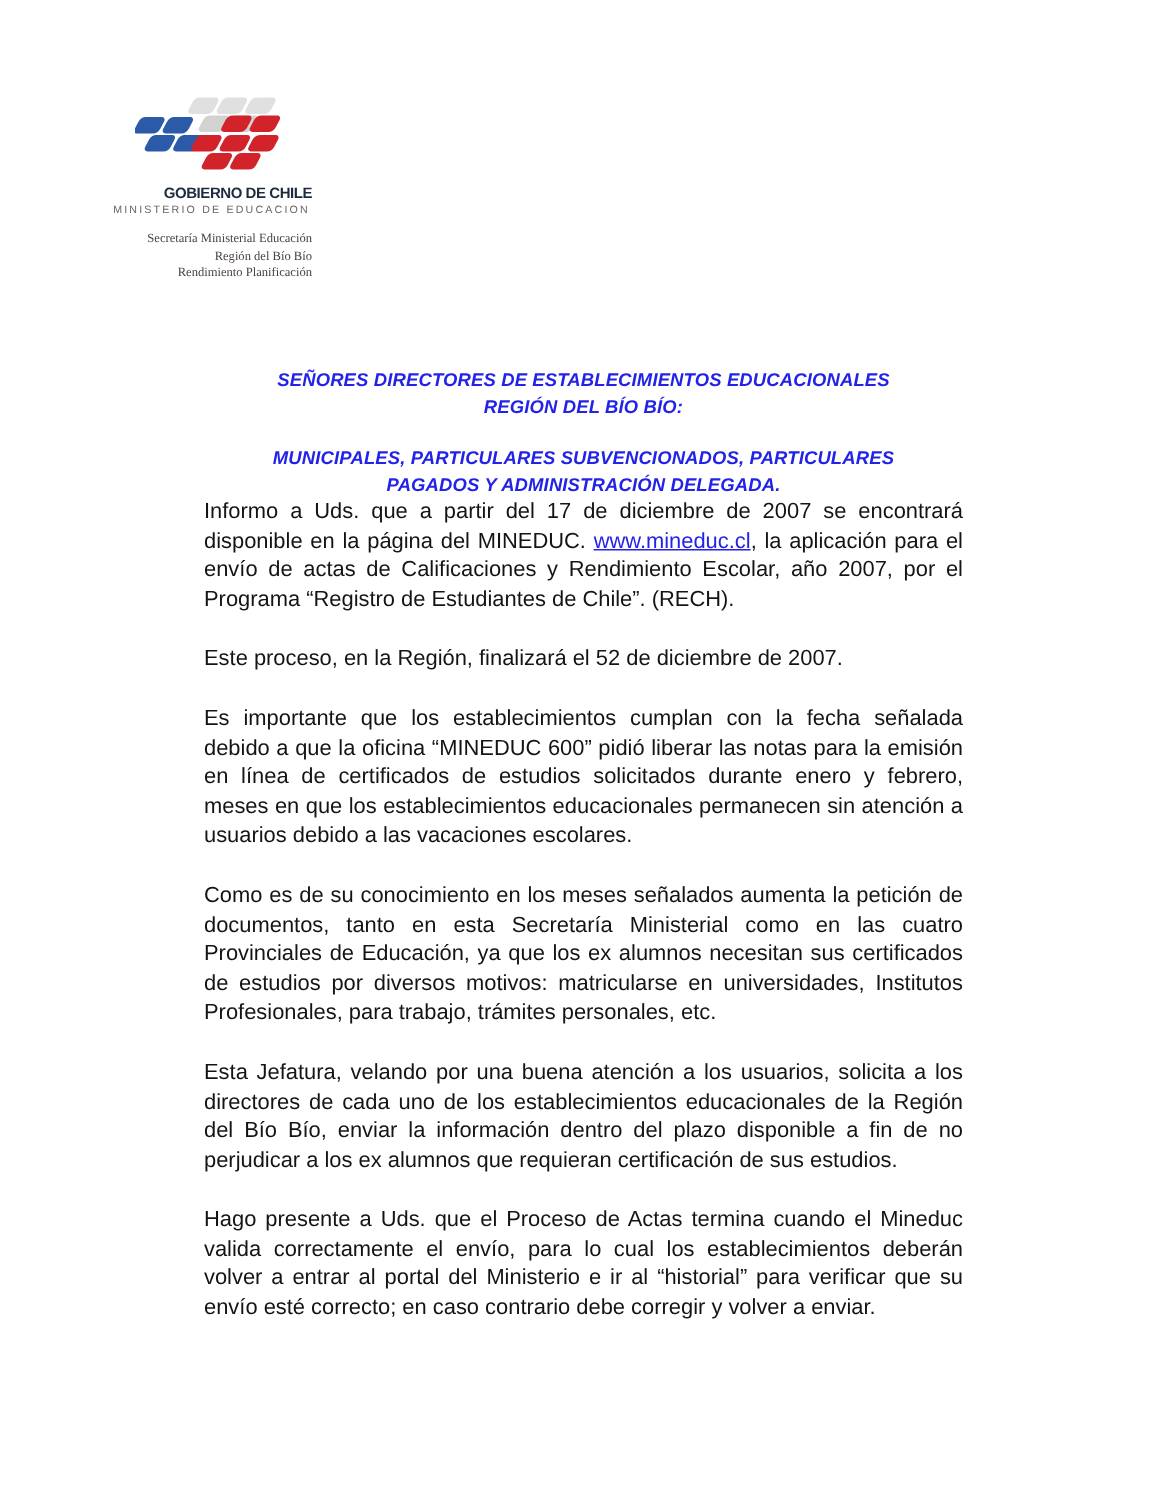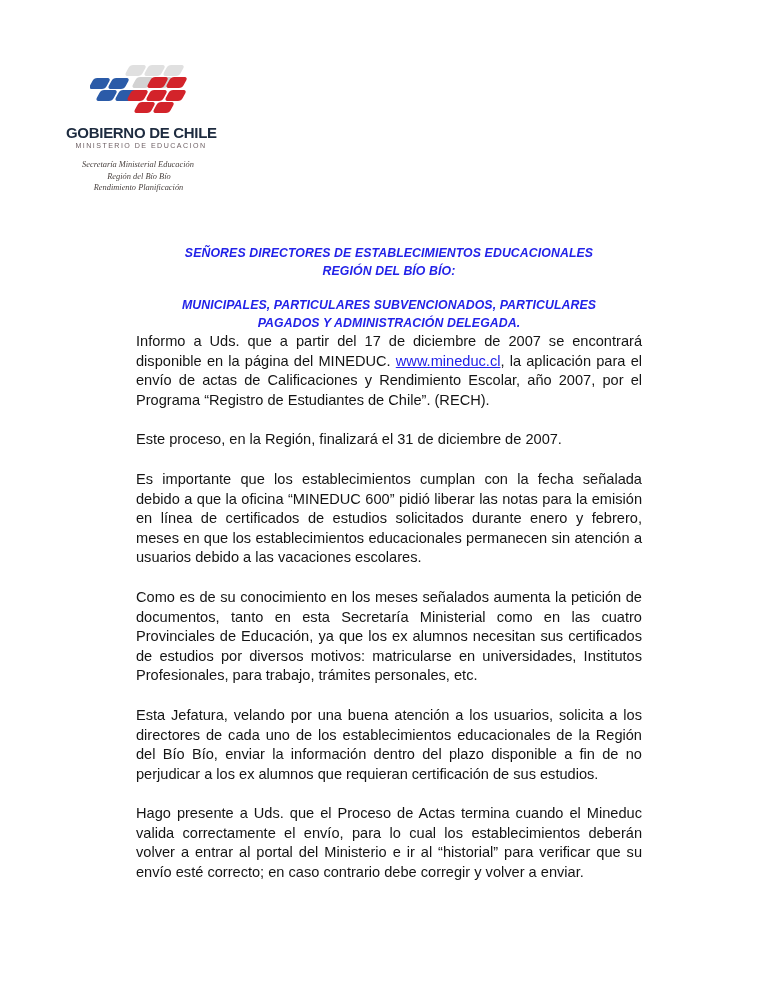--- a/index.html
+++ b/index.html
@@ -36,21 +36,21 @@
     position: relative;
     width: 112px;
     height: 56px;
     margin: 0 0 4px 28px;
   }
   .emblem svg { display: block; }
 
   .gov-name {
     font-family: "Liberation Sans", sans-serif;
     font-weight: bold;
-    font-size: 15px;
+    font-size: 10px;
     letter-spacing: -0.3px;
     color: #1d2b3f;
     text-align: right;
     width: 142px;
     margin-left: 4px;
     white-space: nowrap;
   }
   .gov-sub {
     font-family: "Liberation Sans", sans-serif;
     font-weight: normal;
@@ -60,23 +60,22 @@
     text-align: center;
     width: 142px;
     margin: 1px 0 0 8px;
     white-space: nowrap;
   }
 
   .dept-block {
     margin-top: 9px;
     margin-left: 6px;
     width: 140px;
-    text-align: center;
+    text-align: right;
     font-family: "Liberation Serif", serif;
-    font-style: italic;
     font-size: 8.4px;
     line-height: 11.6px;
     color: #4a4340;
     white-space: nowrap;
   }
   .dept-block div:nth-child(1) { margin-left: 0px; }
   .dept-block div:nth-child(2) { margin-left: 2px; }
   .dept-block div:nth-child(3) { margin-left: 1px; }
 
   
@@ -184,21 +183,21 @@
       <div>REGIÓN DEL BÍO BÍO:</div>
       <div class="spacer"></div>
       <div>MUNICIPALES, PARTICULARES SUBVENCIONADOS, PARTICULARES</div>
       <div>PAGADOS Y ADMINISTRACIÓN DELEGADA.</div>
     </div>
 
     <div class="body-text">
 
       <p class="para"><span>Informo a Uds. que a partir  del 17 de diciembre de 2007   se encontrará disponible en la página del MINEDUC. </span><a class="inline-link" href="#">www.mineduc.cl</a><span>, la aplicación para el envío de actas de Calificaciones y Rendimiento Escolar, año 2007, por el Programa “Registro de Estudiantes de Chile”. (RECH).</span></p>
 
-      <p class="para">Este proceso, en la Región, finalizará el 31 de diciembre de 2007.</p>
+      <p class="para">Este proceso, en la Región, finalizará el 52 de diciembre de 2007.</p>
 
       <p class="para">Es importante que los establecimientos cumplan con la fecha señalada debido a que  la oficina “MINEDUC 600”  pidió liberar las notas para la emisión en línea de certificados de estudios solicitados durante enero y febrero, meses en que los establecimientos educacionales permanecen sin atención a usuarios debido a las vacaciones escolares.</p>
 
       <p class="para">Como es de su conocimiento en los meses señalados aumenta la petición de documentos, tanto en esta Secretaría Ministerial como en las cuatro Provinciales de Educación, ya que los ex alumnos necesitan sus certificados de estudios por diversos motivos: matricularse en universidades, Institutos Profesionales, para trabajo,  trámites personales, etc.</p>
 
       <p class="para">Esta Jefatura, velando por una buena atención a los usuarios, solicita a los directores de cada uno de los establecimientos educacionales de la Región del Bío Bío,  enviar la información dentro del plazo disponible a fin de no perjudicar a los ex alumnos que requieran certificación de sus estudios.</p>
 
       <p class="para">Hago presente a Uds. que el Proceso de Actas termina cuando el Mineduc valida correctamente el envío, para lo cual los establecimientos deberán volver a entrar al portal del Ministerio e ir al “historial” para verificar que su envío esté correcto; en caso contrario debe corregir y volver a enviar.</p>
 
     </div>

